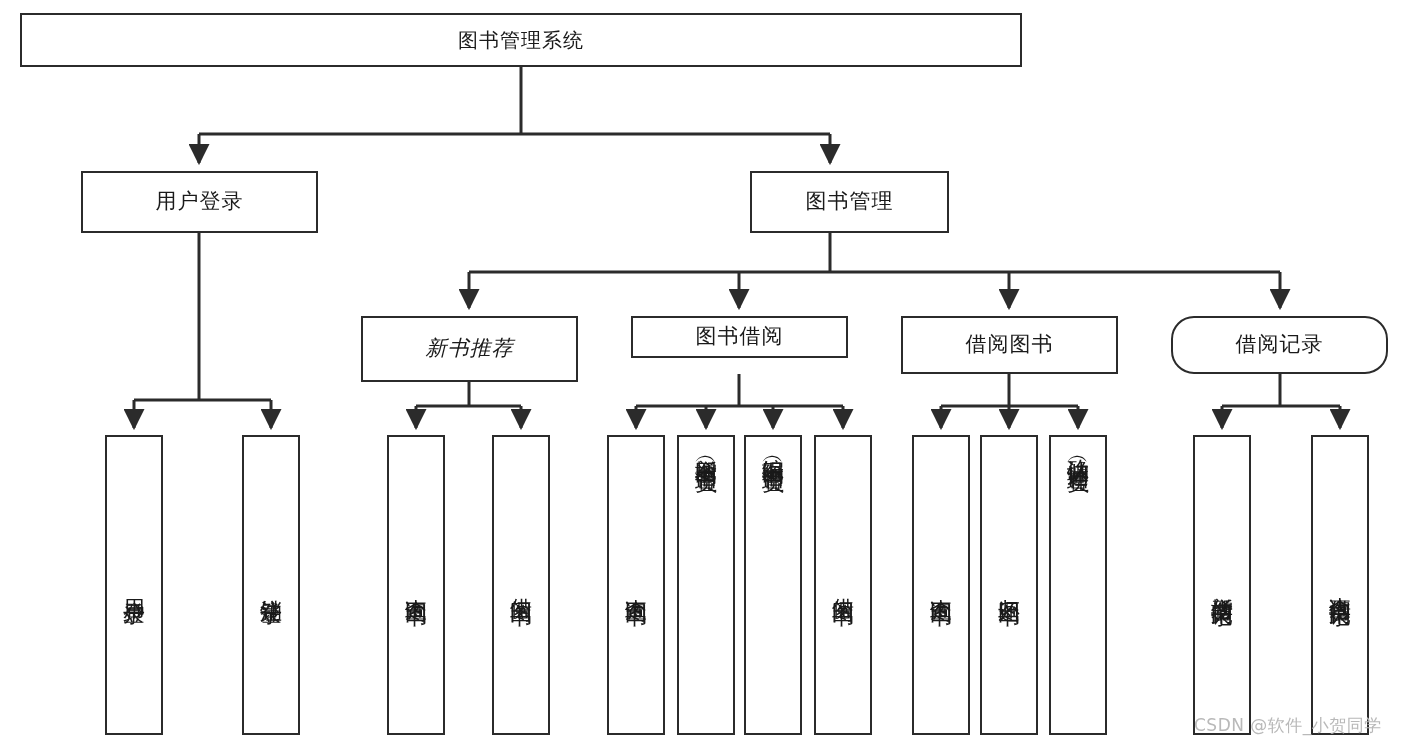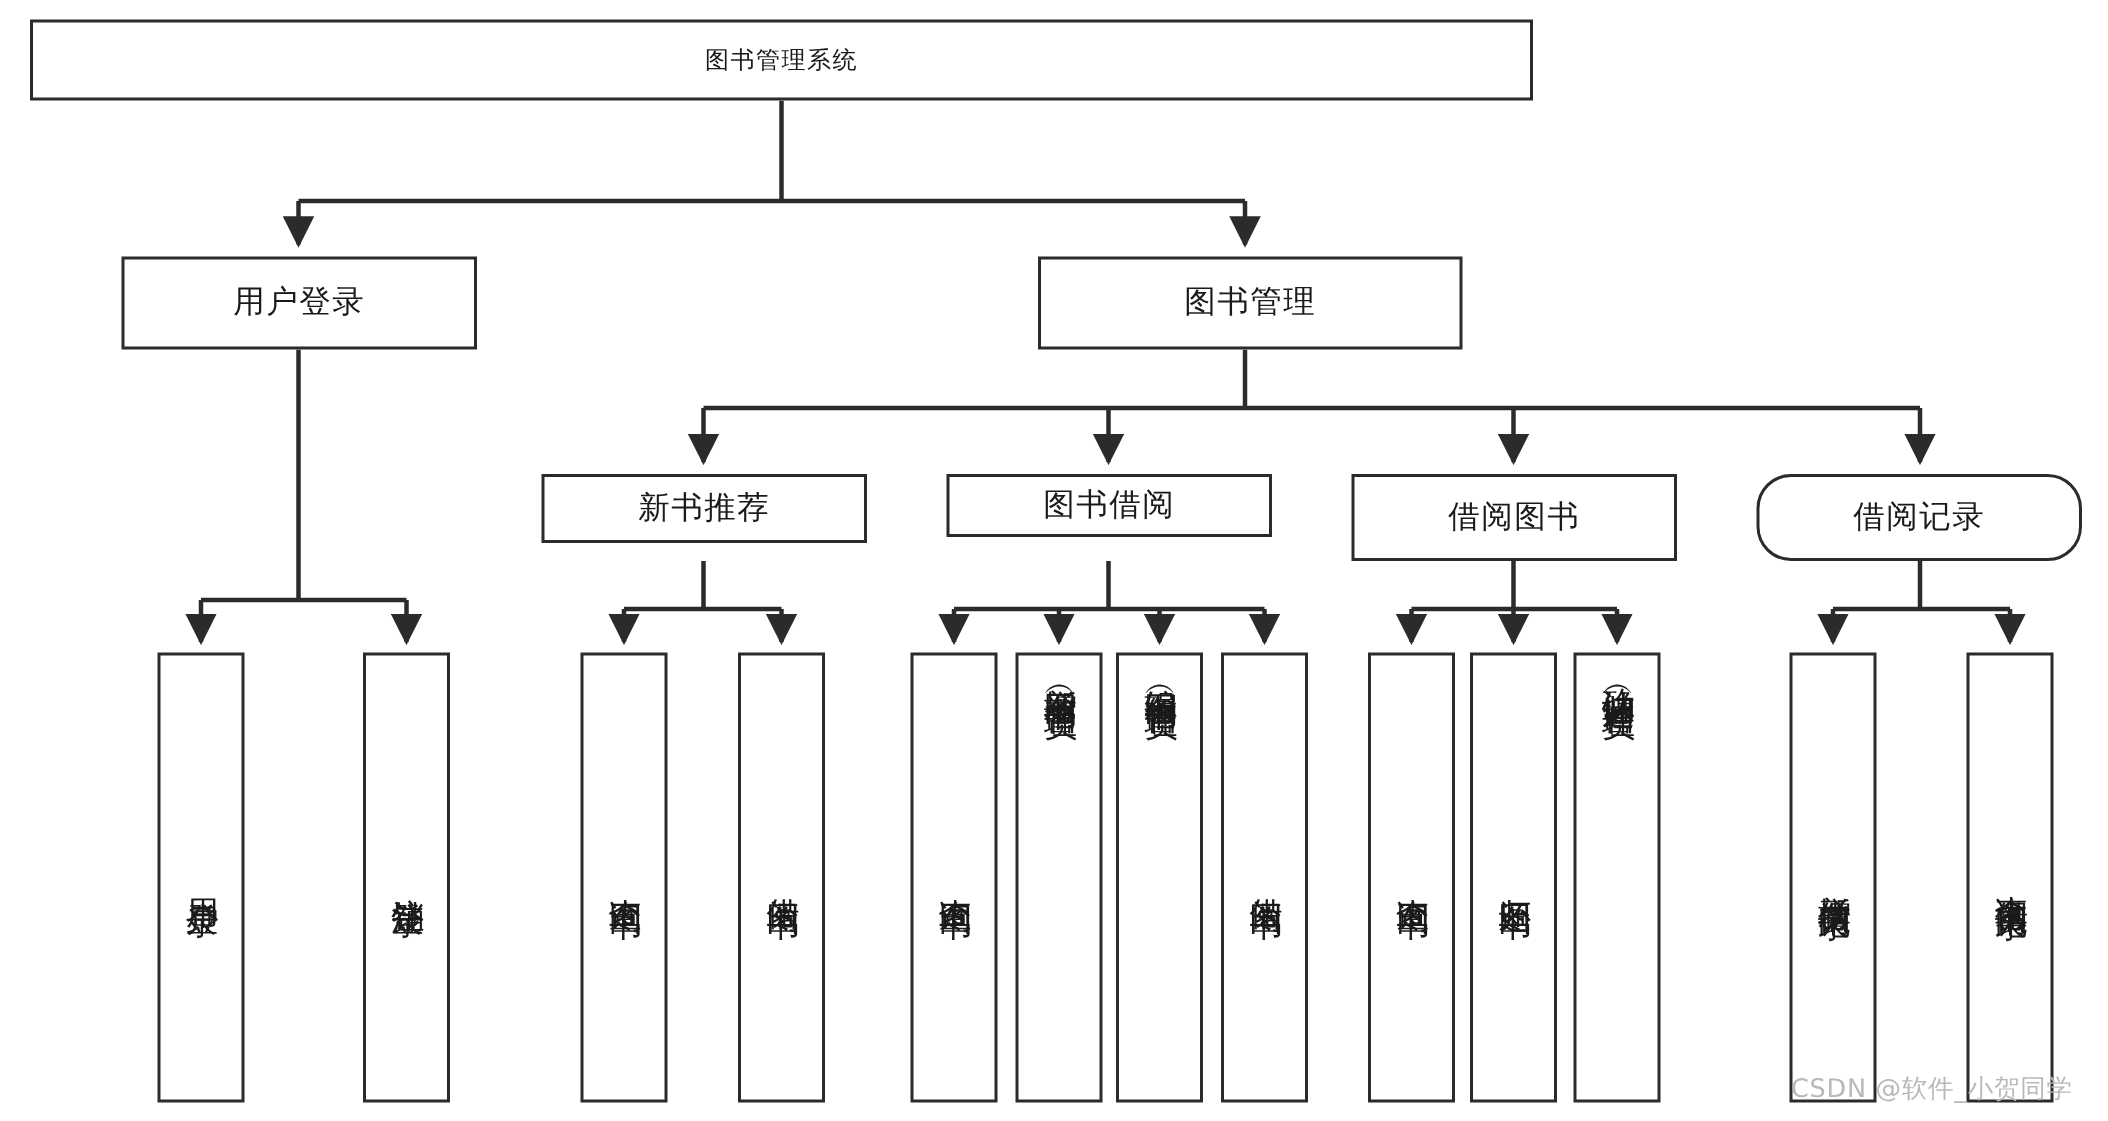--- a/index.html
+++ b/index.html
@@ -41,21 +41,21 @@
     text-align: center;
     line-height: 1.12;
   }
   
   .node.horiz .lbl {
     font-size: 21px;
     letter-spacing: 1px;
     white-space: nowrap;
   }
   .node.root .lbl {
-    font-size: 16px;
+    font-size: 20px;
   }
   
   .node.vert {
     align-items: flex-start;
     justify-content: center;
     padding-top: 0;
   }
   .node.vert .lbl {
     writing-mode: vertical-rl;
     text-orientation: upright;
@@ -136,25 +136,25 @@
     </g>
   </svg>
 
   <div class="node horiz root" style="left:20px; top:13px; width:1002px; height:54px;">
     <span class="lbl">图书管理系统</span>
   </div>
 
   <div class="node horiz" style="left:81px; top:171px; width:237px; height:62px;">
     <span class="lbl">用户登录</span>
   </div>
-  <div class="node horiz" style="left:692px; top:171px; width:283px; height:62px;">
+  <div class="node horiz" style="left:750px; top:171px; width:199px; height:62px;">
     <span class="lbl">图书管理</span>
   </div>
 
-  <div class="node horiz" style="left:361px; top:316px; width:217px; height:46px;">
+  <div class="node horiz" style="left:361px; top:316px; width:217px; height:66px;font-style:italic;">
     <span class="lbl">新书推荐</span>
   </div>
   <div class="node horiz" style="left:631px; top:316px; width:217px; height:42px;">
     <span class="lbl">图书借阅</span>
   </div>
   <div class="node horiz" style="left:901px; top:316px; width:217px; height:58px;">
     <span class="lbl">借阅图书</span>
   </div>
   <div class="node horiz" style="left:1171px; top:316px; width:217px; height:58px;border-radius:23px;">
     <span class="lbl">借阅记录</span>

